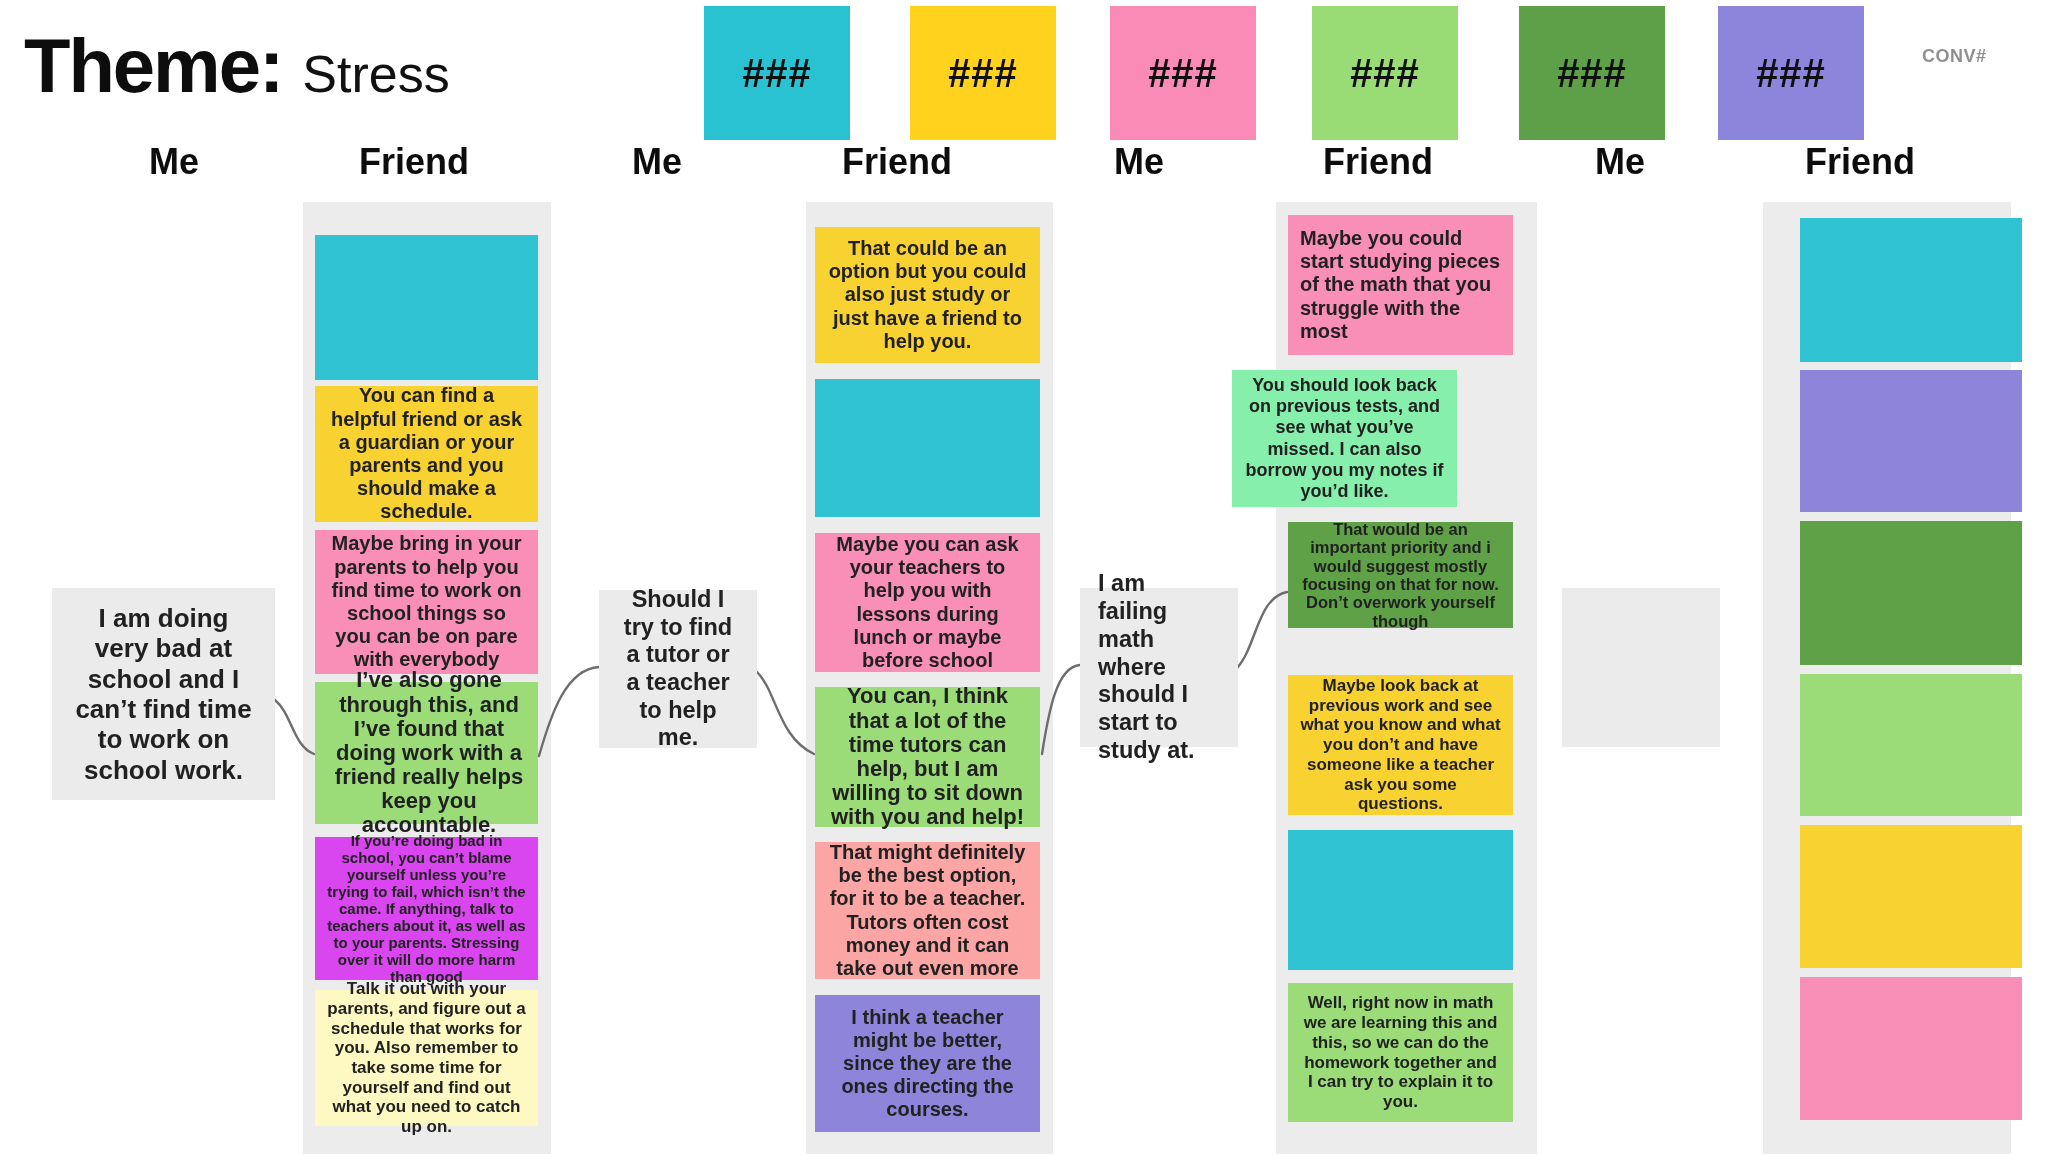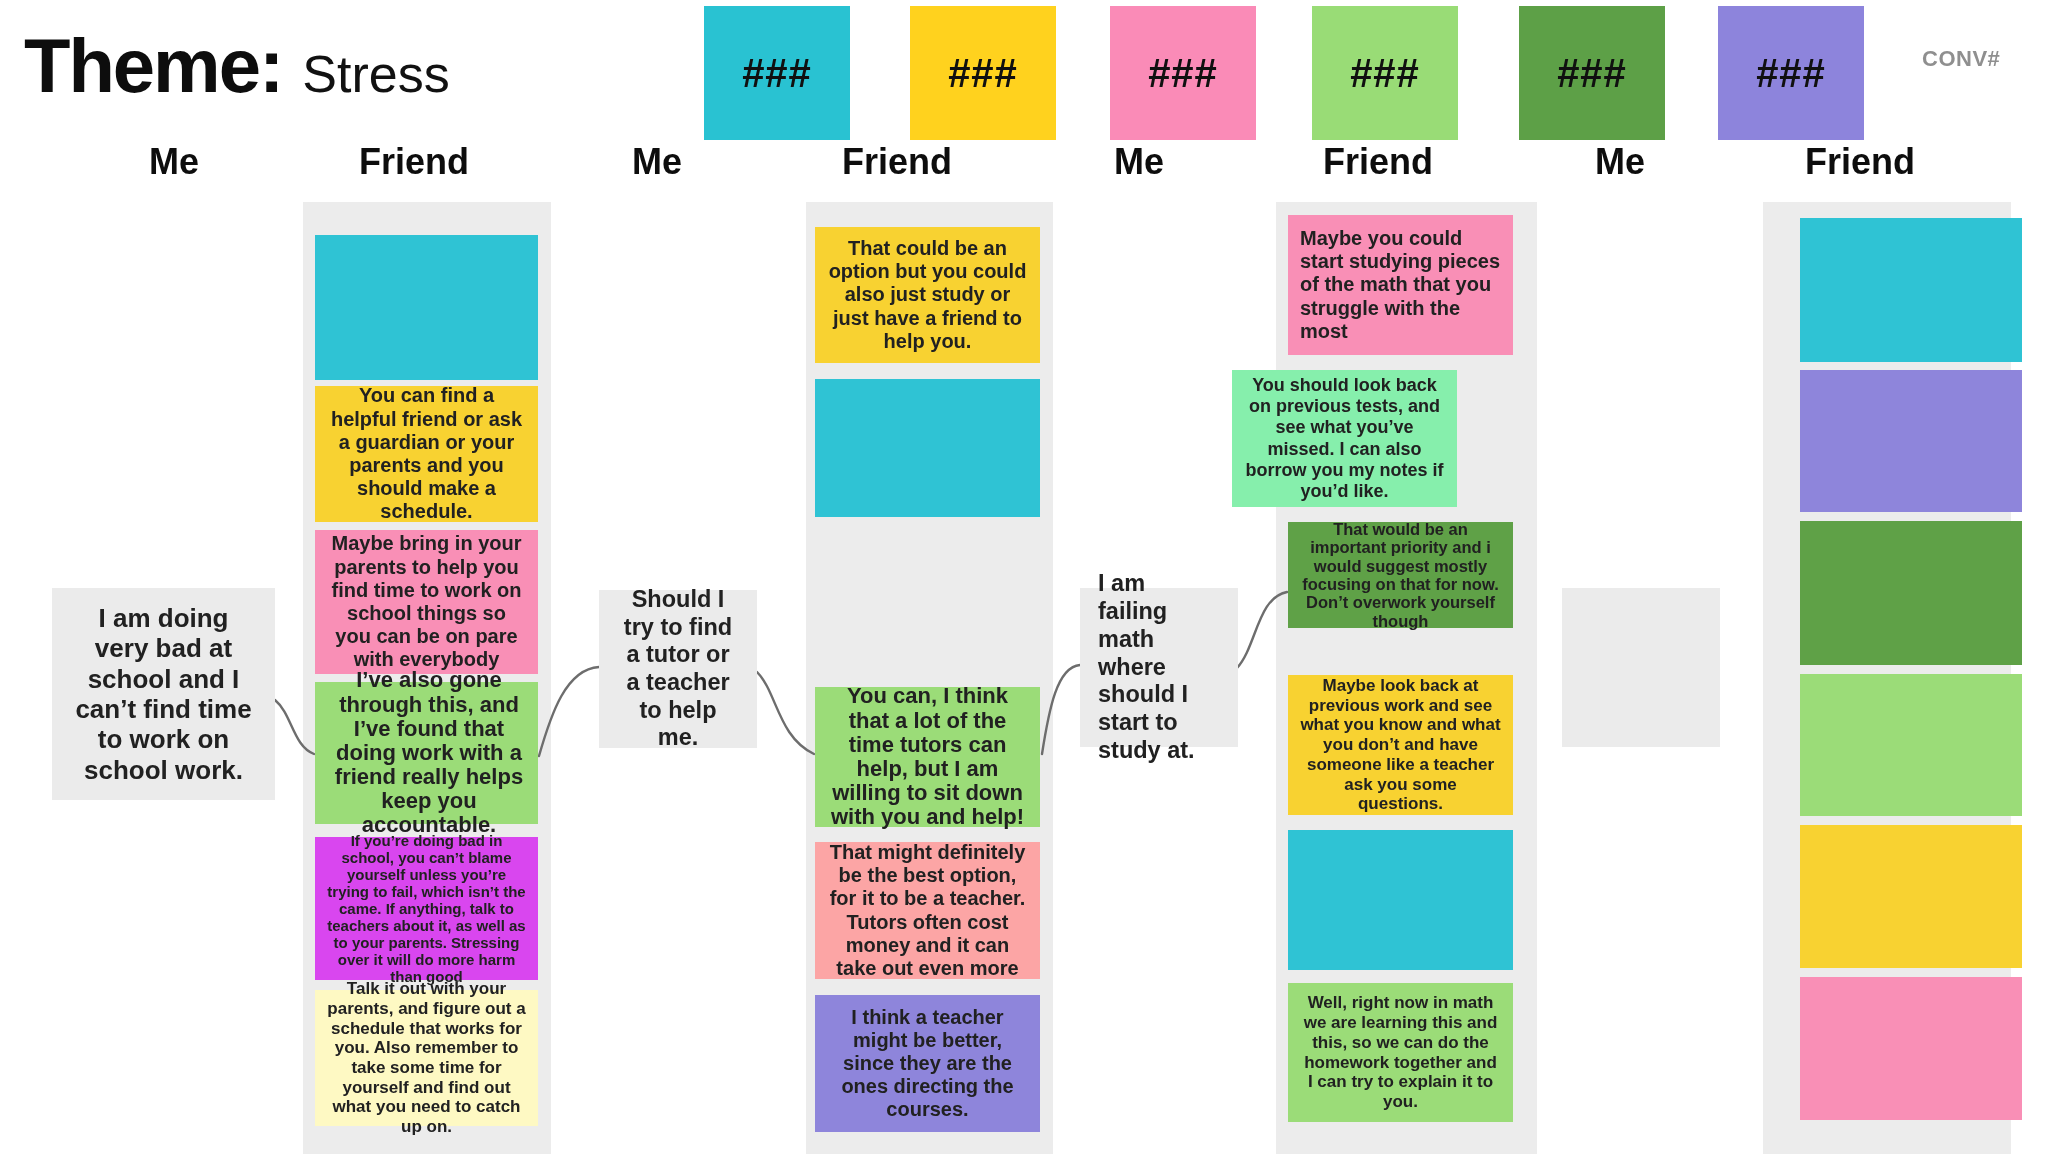--- a/index.html
+++ b/index.html
@@ -4,21 +4,21 @@
 <style>
   html,body{margin:0;padding:0;background:#fff;}
   .board{
     position:relative;width:2048px;height:1156px;overflow:hidden;background:#ffffff;
     font-family:"Liberation Sans","DejaVu Sans",sans-serif;color:#1f1f1f;
   }
   
   .title{position:absolute;left:24px;top:22px;display:flex;align-items:baseline;gap:20px;white-space:nowrap;}
   .theme-label{font-size:76px;font-weight:800;letter-spacing:-2px;color:#0d0d0d;}
   .theme-value{font-size:52px;font-weight:500;color:#111;}
-  .conv{position:absolute;left:1922px;top:46px;font-size:22px;font-weight:700;color:#8f8f8f;letter-spacing:0.5px;text-align:center;}
+  .conv{position:absolute;left:1922px;top:46px;font-size:18px;font-weight:700;color:#8f8f8f;letter-spacing:0.5px;text-align:center;}
   
   .legend-card{position:absolute;top:6px;width:146px;height:134px;display:flex;align-items:center;justify-content:center;}
   .legend-card .hash{font-size:40px;font-weight:800;color:#101010;letter-spacing:1px;}
   
   .colhead{position:absolute;top:141px;width:200px;text-align:center;font-size:36px;font-weight:800;color:#0d0d0d;}
   
   .strip{position:absolute;top:202px;height:952px;}
   
   .note{position:absolute;display:flex;align-items:center;justify-content:center;padding:10px 12px;box-sizing:border-box;}
   .nt{width:100%;font-weight:700;color:#212121;text-align:center;}
@@ -119,20 +119,23 @@
   <div class="note" style="left: 315px; top: 990px; width: 223px; height: 136px; background: #fef9c3; justify-content: flex-end;">
     <div class="nt fs17">Talk it out with your parents, and figure out a schedule that works for you. Also remember to take some time for yourself and find out what you need to catch up on.</div>
   </div>
 
   <div class="note" style="left: 815px; top: 227px; width: 225px; height: 136px; background: rgb(248, 210, 49);">
     <div class="nt fs20">That could be an option but you could also just study or just have a friend to help you.</div>
   </div>
   <div class="note" style="left: 815px; top: 379px; width: 225px; height: 138px; background: rgb(47, 195, 212);">
     <div class="nt fs20"></div>
   </div>
+  <div class="note" style="left: 815px; top: 533px; width: 225px; height: 139px; background: rgb(249, 143, 182);">
+    <div class="nt fs20">Maybe you can ask your teachers to help you with lessons during lunch or maybe before school</div>
+  </div>
   <div class="note" style="left: 815px; top: 687px; width: 225px; height: 140px; background: rgb(155, 220, 120);">
     <div class="nt fs22">You can, I think that a lot of the time tutors can help, but I am willing to sit down with you and help!</div>
   </div>
   <div class="note" style="left: 815px; top: 842px; width: 225px; height: 137px; background: #fca5a5;">
     <div class="nt fs20">That might definitely be the best option, for it to be a teacher. Tutors often cost money and it can take out even more</div>
   </div>
   <div class="note" style="left: 815px; top: 995px; width: 225px; height: 137px; background: rgb(142, 133, 219);">
     <div class="nt fs20">I think a teacher might be better, since they are the ones directing the courses.</div>
   </div>
 

